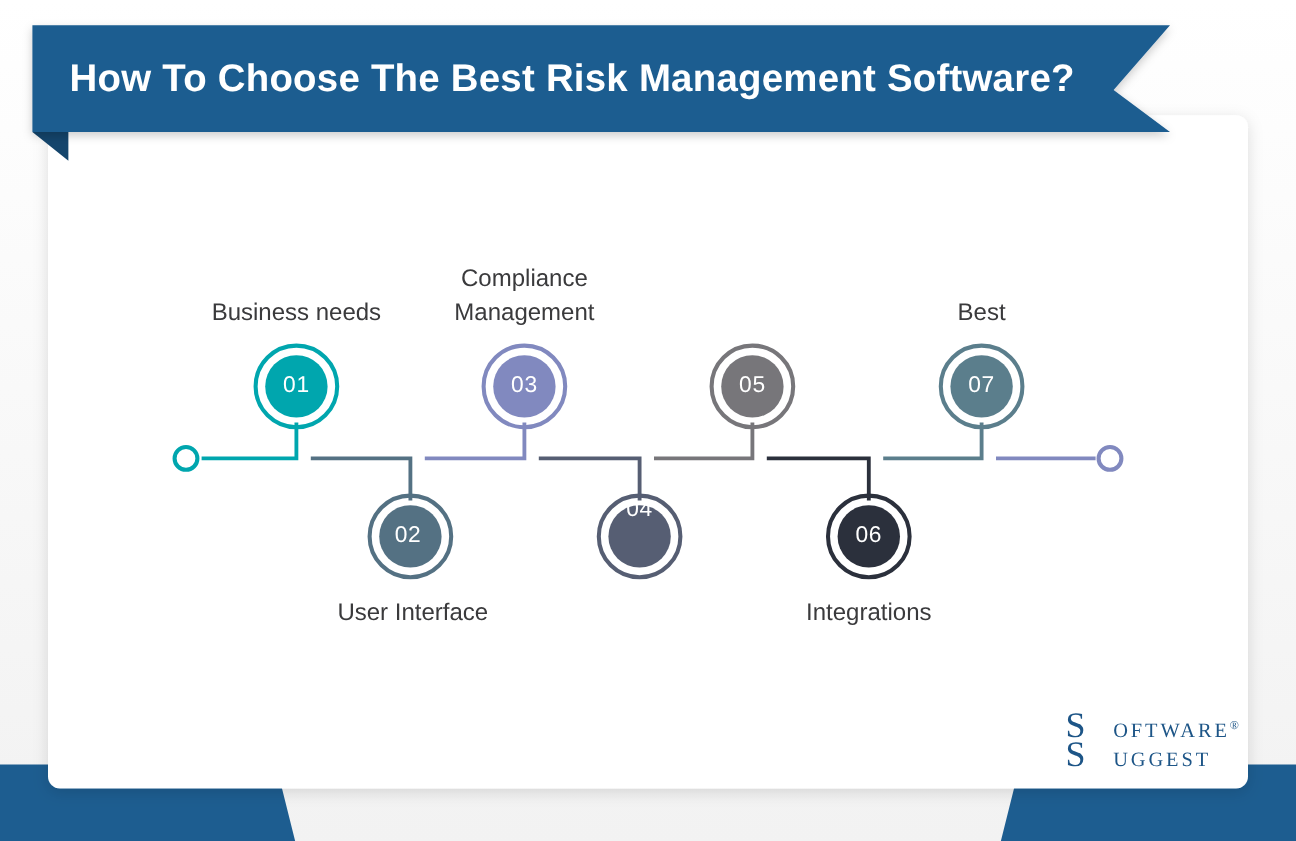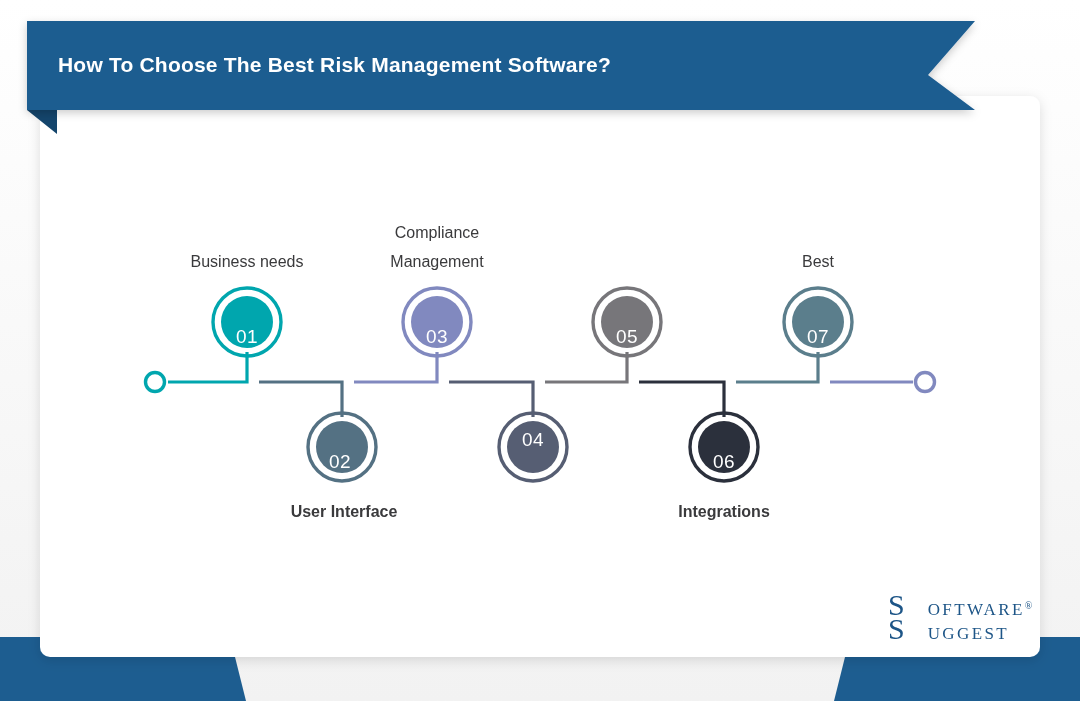--- a/index.html
+++ b/index.html
@@ -14,44 +14,44 @@
   #bgsvg{position:absolute;left:0;top:0;width:1080px;height:701px;}
 
   
   .ribbon-title{
     position:absolute;
     left:58px;top:44px;
     width:840px;
     height:42px;
     line-height:42px;
     color:#ffffff;
-    font-size:21px;
+    font-size:32px;
     font-weight:bold;
     letter-spacing:.2px;
     white-space:nowrap;
   }
 
   
   .tl-label{
     position:absolute;
     text-align:center;
     color:#3a3a3c;
-    font-size:16px;
+    font-size:20px;
     line-height:29px;
     white-space:pre-line;
   }
   .tl-label.top{transform:translate(-50%,-100%);}
-  .tl-label.bottom{transform:translate(-50%,0);font-weight:bold;}
+  .tl-label.bottom{transform:translate(-50%,0);}
 
   
   .node{
     position:absolute;
     transform:translate(-50%,-50%);
     border-radius:50%;
-    display:flex;align-items:flex-end;justify-content:center;
+    display:flex;align-items:center;justify-content:center;
     box-sizing:border-box;
   }
   .node .num{
     color:#ffffff;
     font-size:19px;
     letter-spacing:.5px;
     font-family:"Liberation Sans", sans-serif;
   }
 
   

